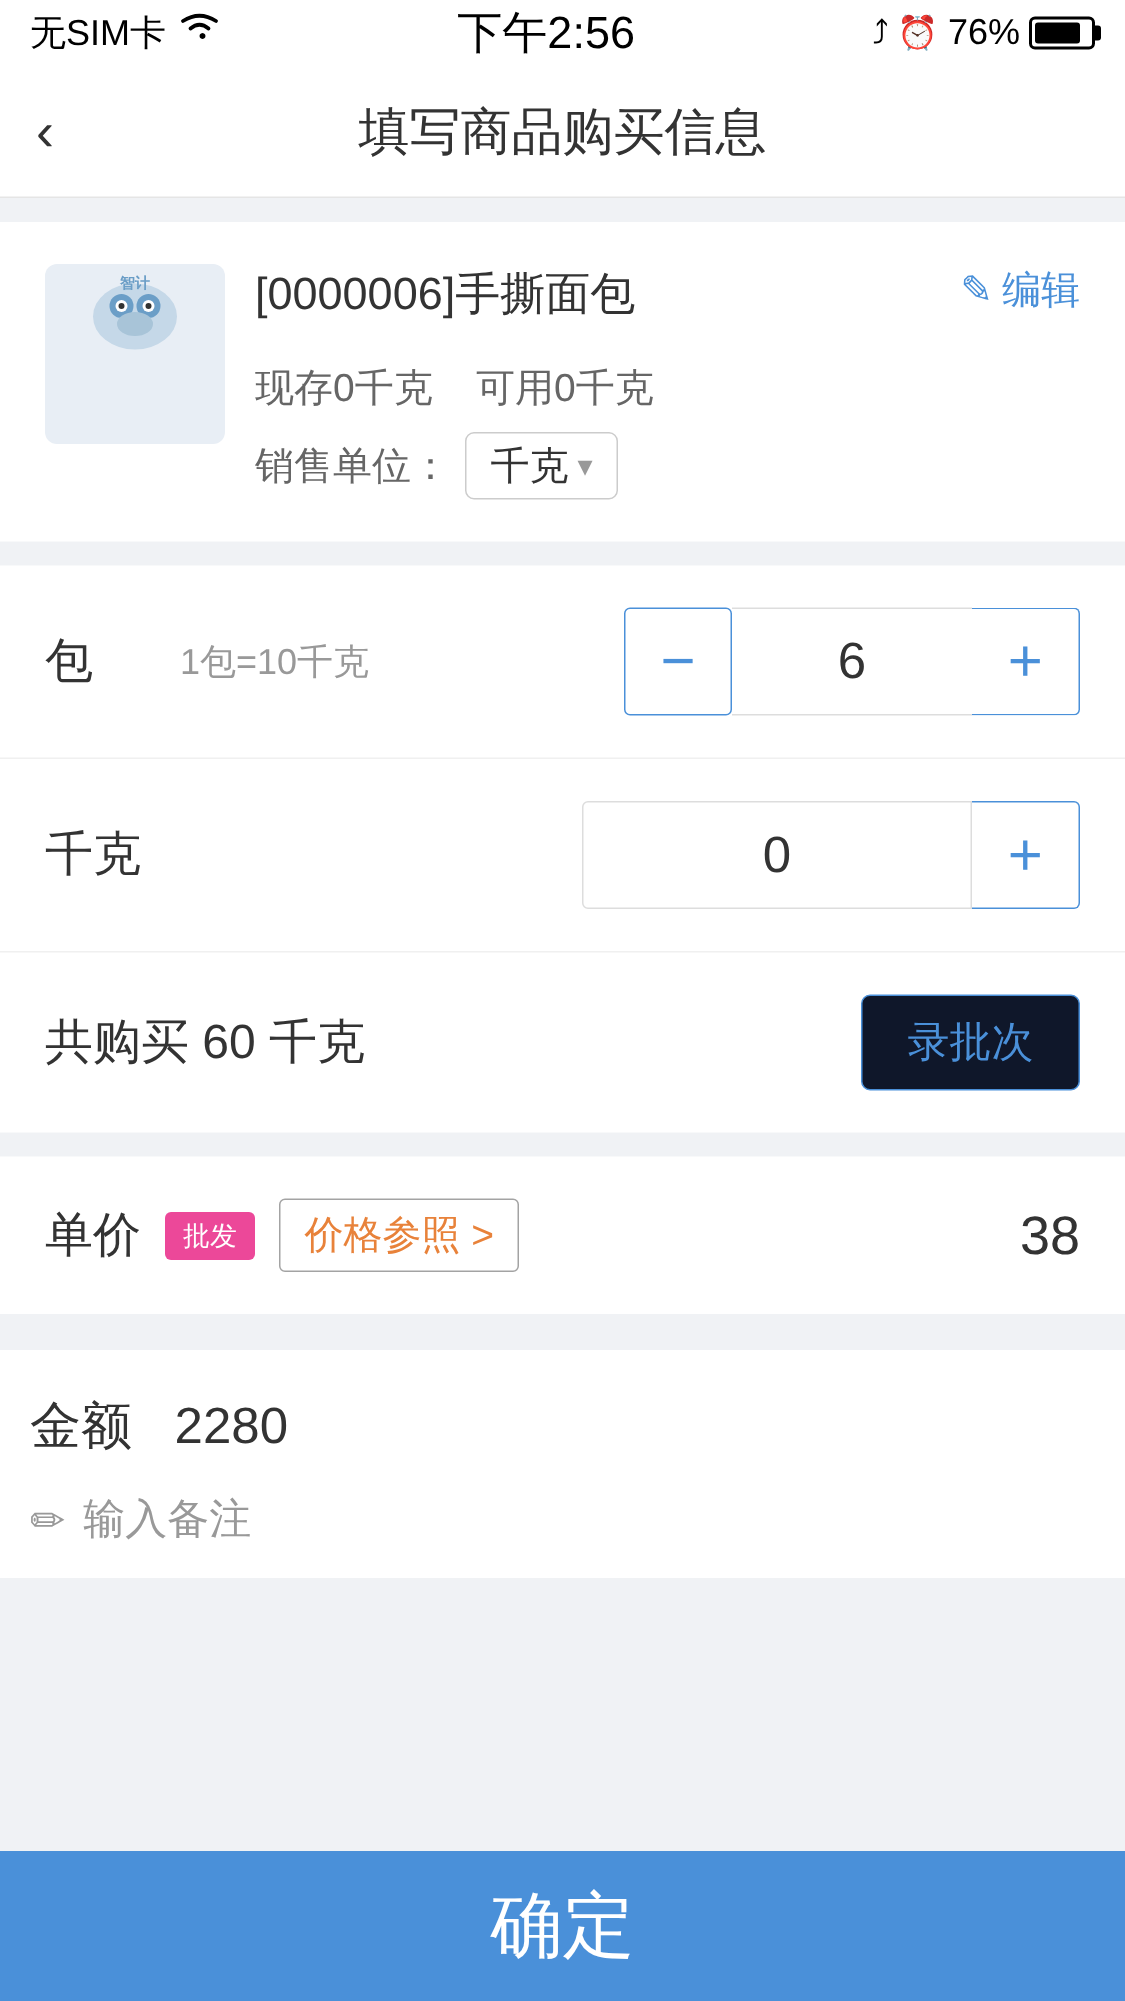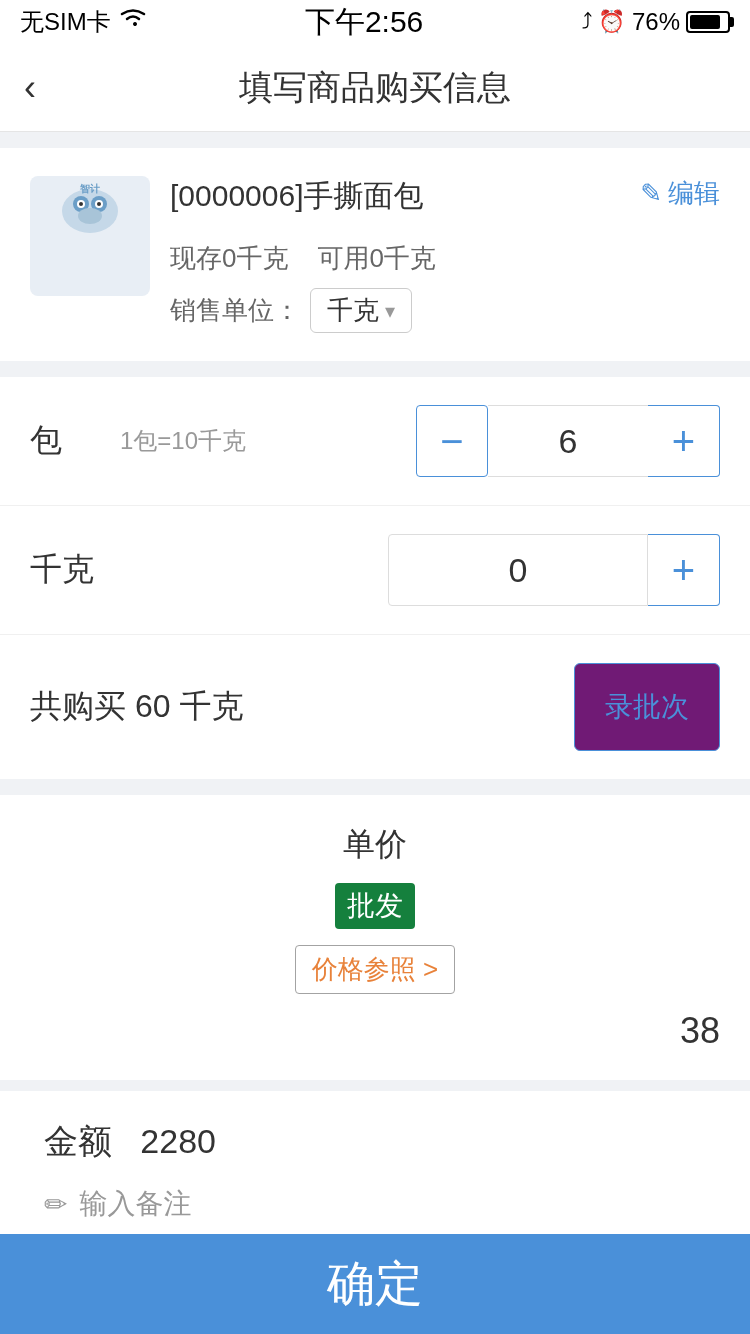--- a/index.html
+++ b/index.html
@@ -232,47 +232,46 @@
       justify-content: space-between;
       padding: 28px 30px;
     }
     .total-text {
       font-size: 32px;
       color: #333;
     }
     .batch-btn {
       border: 1px solid #4a90d9;
       color: #4a90d9;
-      background: #701a75;
+      background: #0f172a;
       font-size: 28px;
-      padding: 24px 30px;
+      padding: 12px 30px;
       border-radius: 6px;
       cursor: pointer;
     }
 
     
     .price-section {
       background: #fff;
       margin-top: 16px;
       padding: 28px 30px;
     }
     .price-row {
       display: flex;
       align-items: center;
       gap: 16px;
-      flex-direction: column;
     }
     .price-label {
       font-size: 32px;
       color: #333;
     }
     .price-tag {
-      background: #15803d;
+      background: #ec4899;
       color: #fff;
-      font-size: 28px;
+      font-size: 18px;
       padding: 4px 12px;
       border-radius: 4px;
     }
     .price-ref-btn {
       border: 1px solid #a3a3a3;
       color: #e8823a;
       background: #fff;
       font-size: 26px;
       padding: 6px 16px;
       border-radius: 4px;
@@ -284,22 +283,22 @@
     .price-value {
       margin-left: auto;
       font-size: 36px;
       color: #333;
       font-weight: 500;
     }
 
     
     .amount-section {
       background: #fff;
-      margin-top: 11px;
-      padding: 28px 44px 20px;
+      margin-top: 24px;
+      padding: 28px 20px 20px;
     }
     .amount-row {
       font-size: 34px;
       color: #333;
       font-weight: 500;
       margin-bottom: 20px;
     }
     .remark-row {
       display: flex;
       align-items: center;

